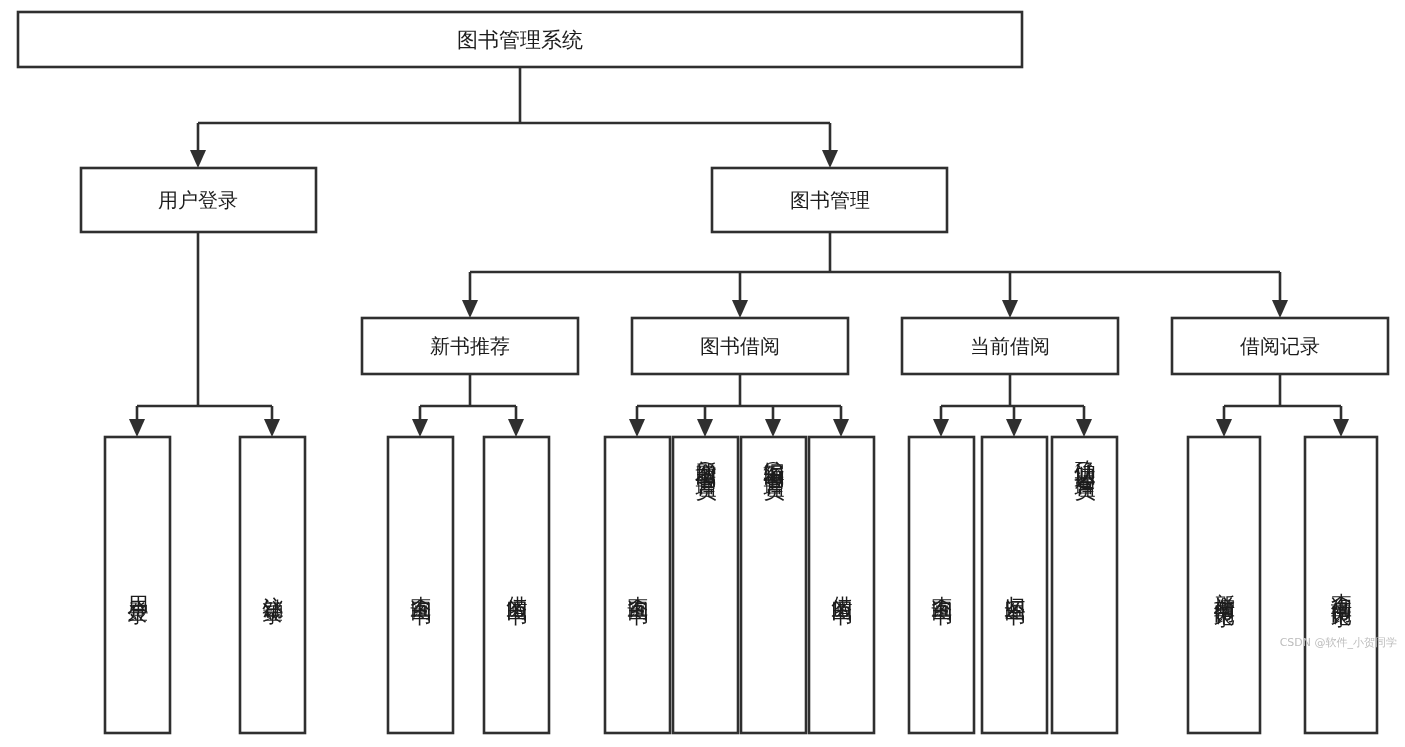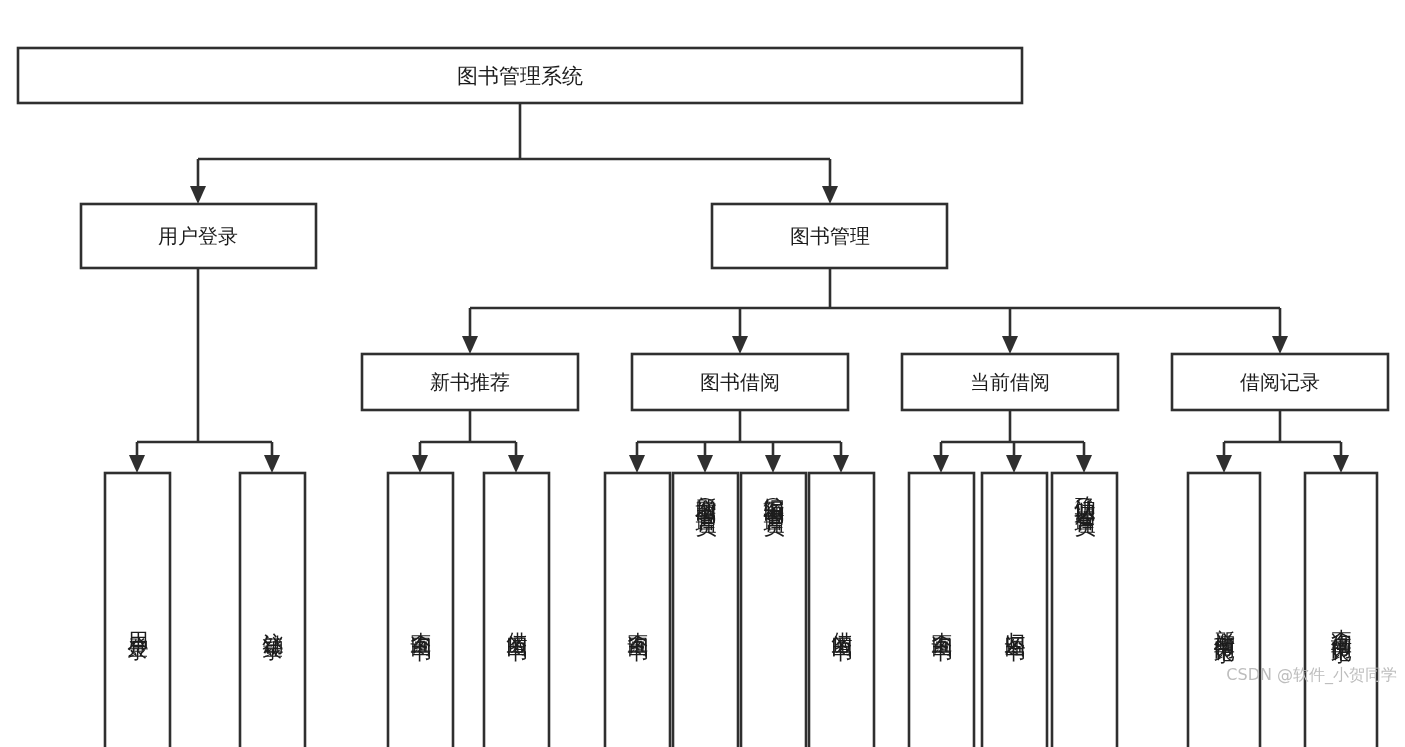--- a/index.html
+++ b/index.html
@@ -11,21 +11,20 @@
     width: 1405px;
     height: 747px;
     font-family: "DejaVu Sans", "Liberation Sans", sans-serif;
     overflow: hidden;
   }
   #diagram-root {
     position: relative;
     width: 1405px;
     height: 656px;
     background: #ffffff;
-    margin-top: 36px;
   }
   svg#flow-svg {
     position: absolute;
     left: 0;
     top: 0;
     width: 1405px;
     height: 747px;
     display: block;
   }
   .node-box {
@@ -72,21 +71,21 @@
     line-height: 1.18;
     color: #1c1c1c;
     letter-spacing: 3px;
     white-space: nowrap;
   }
   #watermark {
     position: absolute;
     right: 8px;
     bottom: 6px;
     font-family: "DejaVu Sans", "Liberation Sans", sans-serif;
-    font-size: 16px;
+    font-size: 11px;
     color: #bdbdbd;
     white-space: nowrap;
     user-select: none;
   }
 </style>
 </head>
 <body>
 
 <div id="diagram-root">
 

